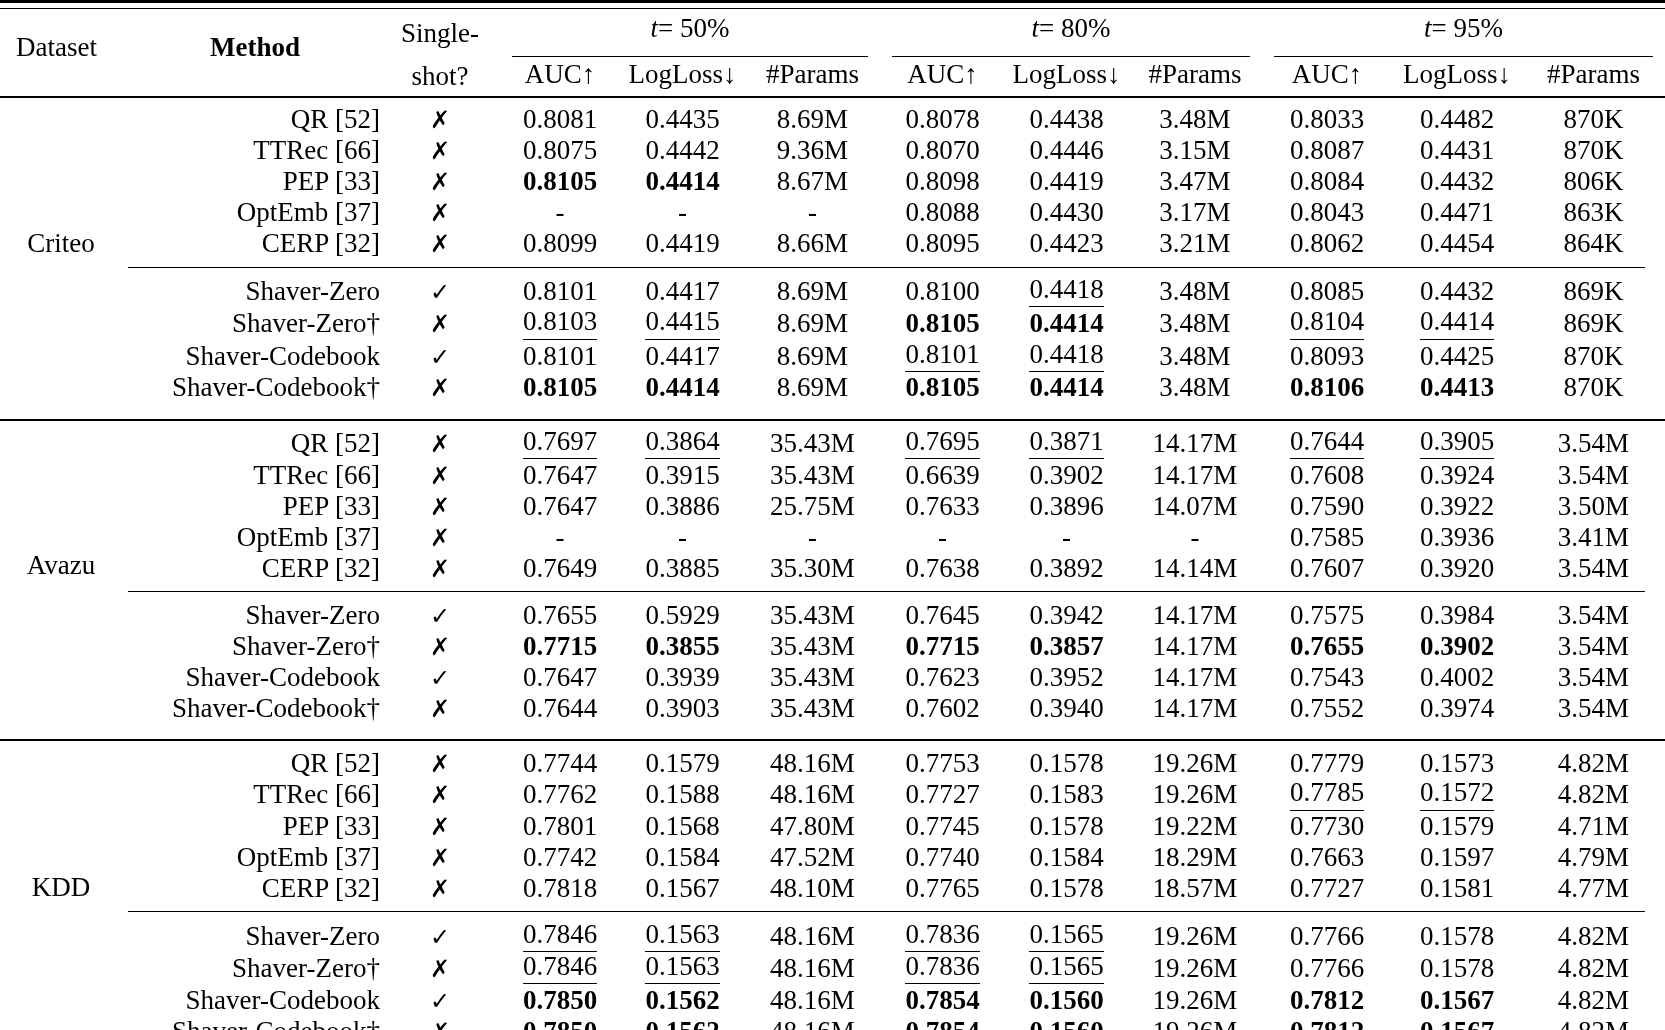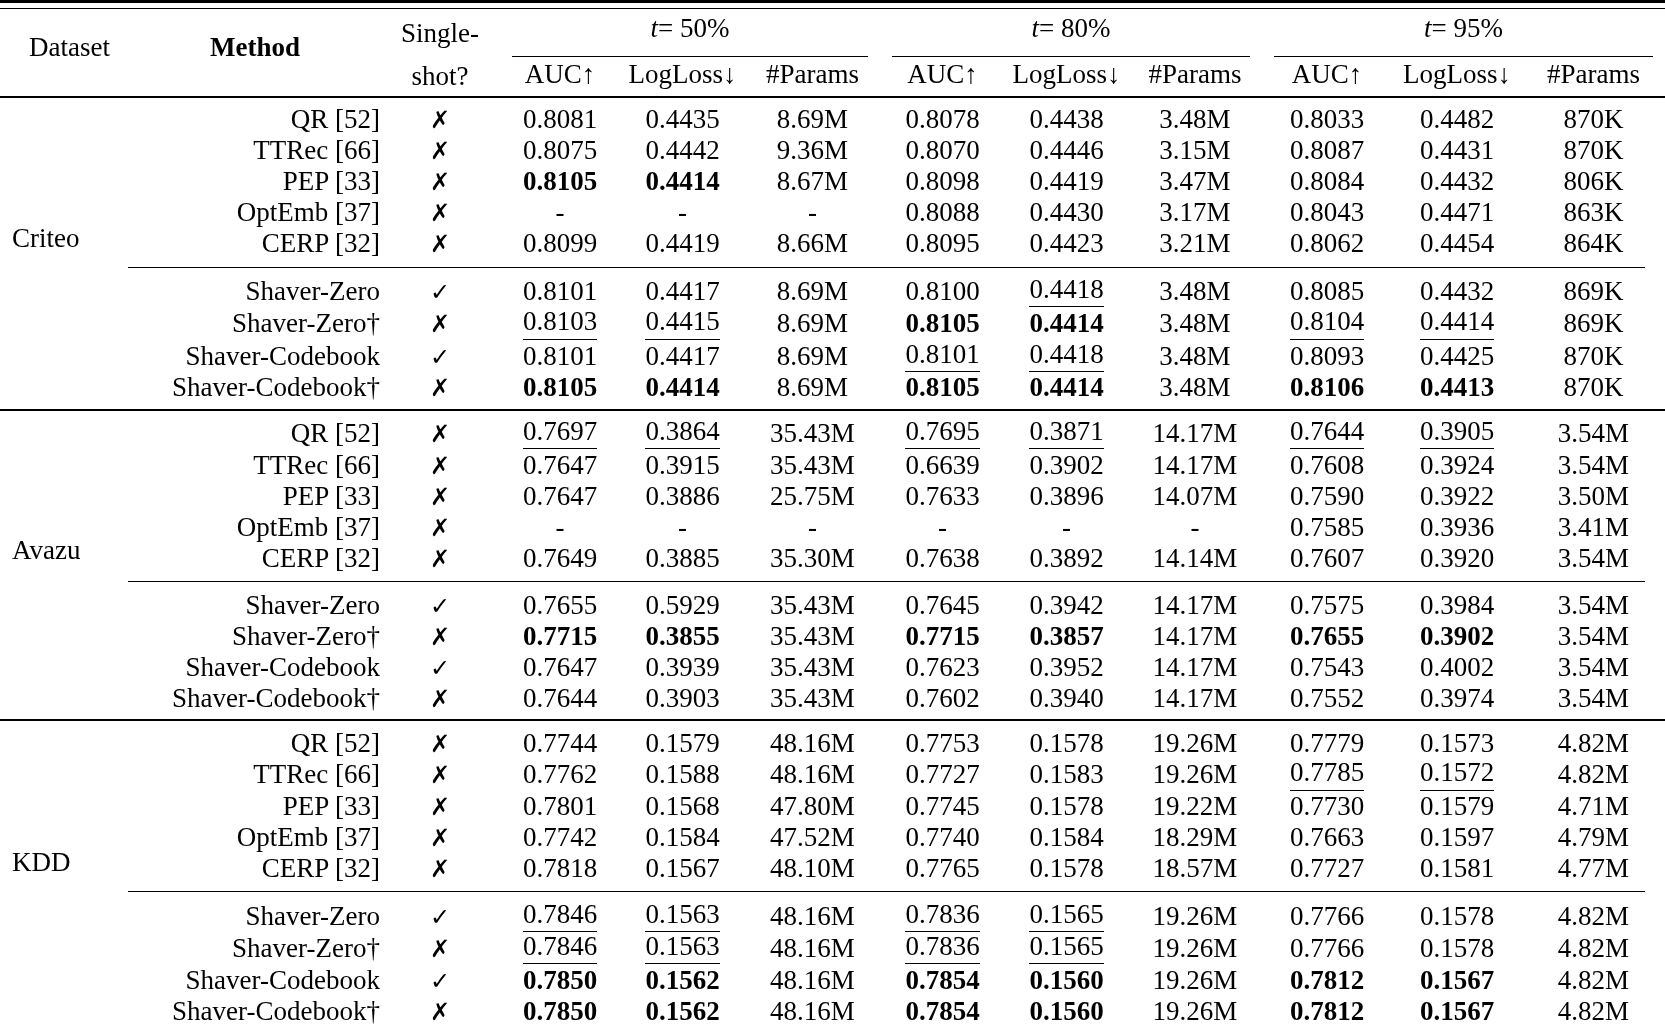--- a/index.html
+++ b/index.html
@@ -34,43 +34,43 @@
   col.c-p2      { width: 134px; }
   col.c-auc3    { width: 130px; }
   col.c-ll3     { width: 130px; }
   col.c-p3      { width: 143px; }
 
   thead { border-bottom: 2.6px solid #000; }
   thead th { font-weight: normal; padding: 0; vertical-align: middle; }
   tr.h1 { height: 48px; }
   tr.h2 { height: 40px; }
 
-  .th-dataset { text-align: right; padding-left: 3px; padding-bottom: 10px; }
+  .th-dataset { text-align: left; padding-left: 16px; padding-bottom: 10px; }
   .th-method  { text-align: center; padding-left: 20px; padding-bottom: 10px; font-weight: bold; }
 
   .th-single { text-align: center; vertical-align: top; }
   .th-single .sline1 { height: 48px; display: flex; align-items: center; justify-content: center; }
   .th-single .sline2 { height: 38px; display: flex; align-items: center; justify-content: center; font-family: Liberation Serif, serif; }
 
   .th-group { position: relative; text-align: center; vertical-align: middle; }
   .th-group .gt { padding-bottom: 10px; }
   .th-group .tvar { font-style: italic; }
   .th-group .gth { }
   .th-group .grule { position: absolute; left: 12px; right: 12px; bottom: 0; border-bottom: 1.6px solid #000; }
 
   .th-sub { text-align: center; vertical-align: middle; padding-bottom: 4px; }
 
   tbody.block + tbody.block { border-top: 2.3px solid #000; }
 
   tbody td { height: 31px; padding: 0; text-align: center; vertical-align: middle; }
   tbody tr:first-child > td:not(.dataset-cell) { padding-top: 6px; }
-  tbody tr:last-child > td { padding-bottom: 6px; }
+  tbody tr:last-child > td { padding-bottom: 16px; }
 
   td.dataset-cell {
-    text-align: left; padding-left: 12px;
+    text-align: center; padding-left: 12px;
     vertical-align: middle; padding-bottom: 30px;
   }
   td.method-cell { text-align: right; padding-left: 20px; }
 
   .mark { font-family: "DejaVu Sans", sans-serif; font-weight: 700; font-size: 24px; }
 
   .val { display: inline-block; }
   .val.b { font-weight: 700; }
   .val.u { border-bottom: 1.7px solid #000; padding-bottom: 3px; }
 

